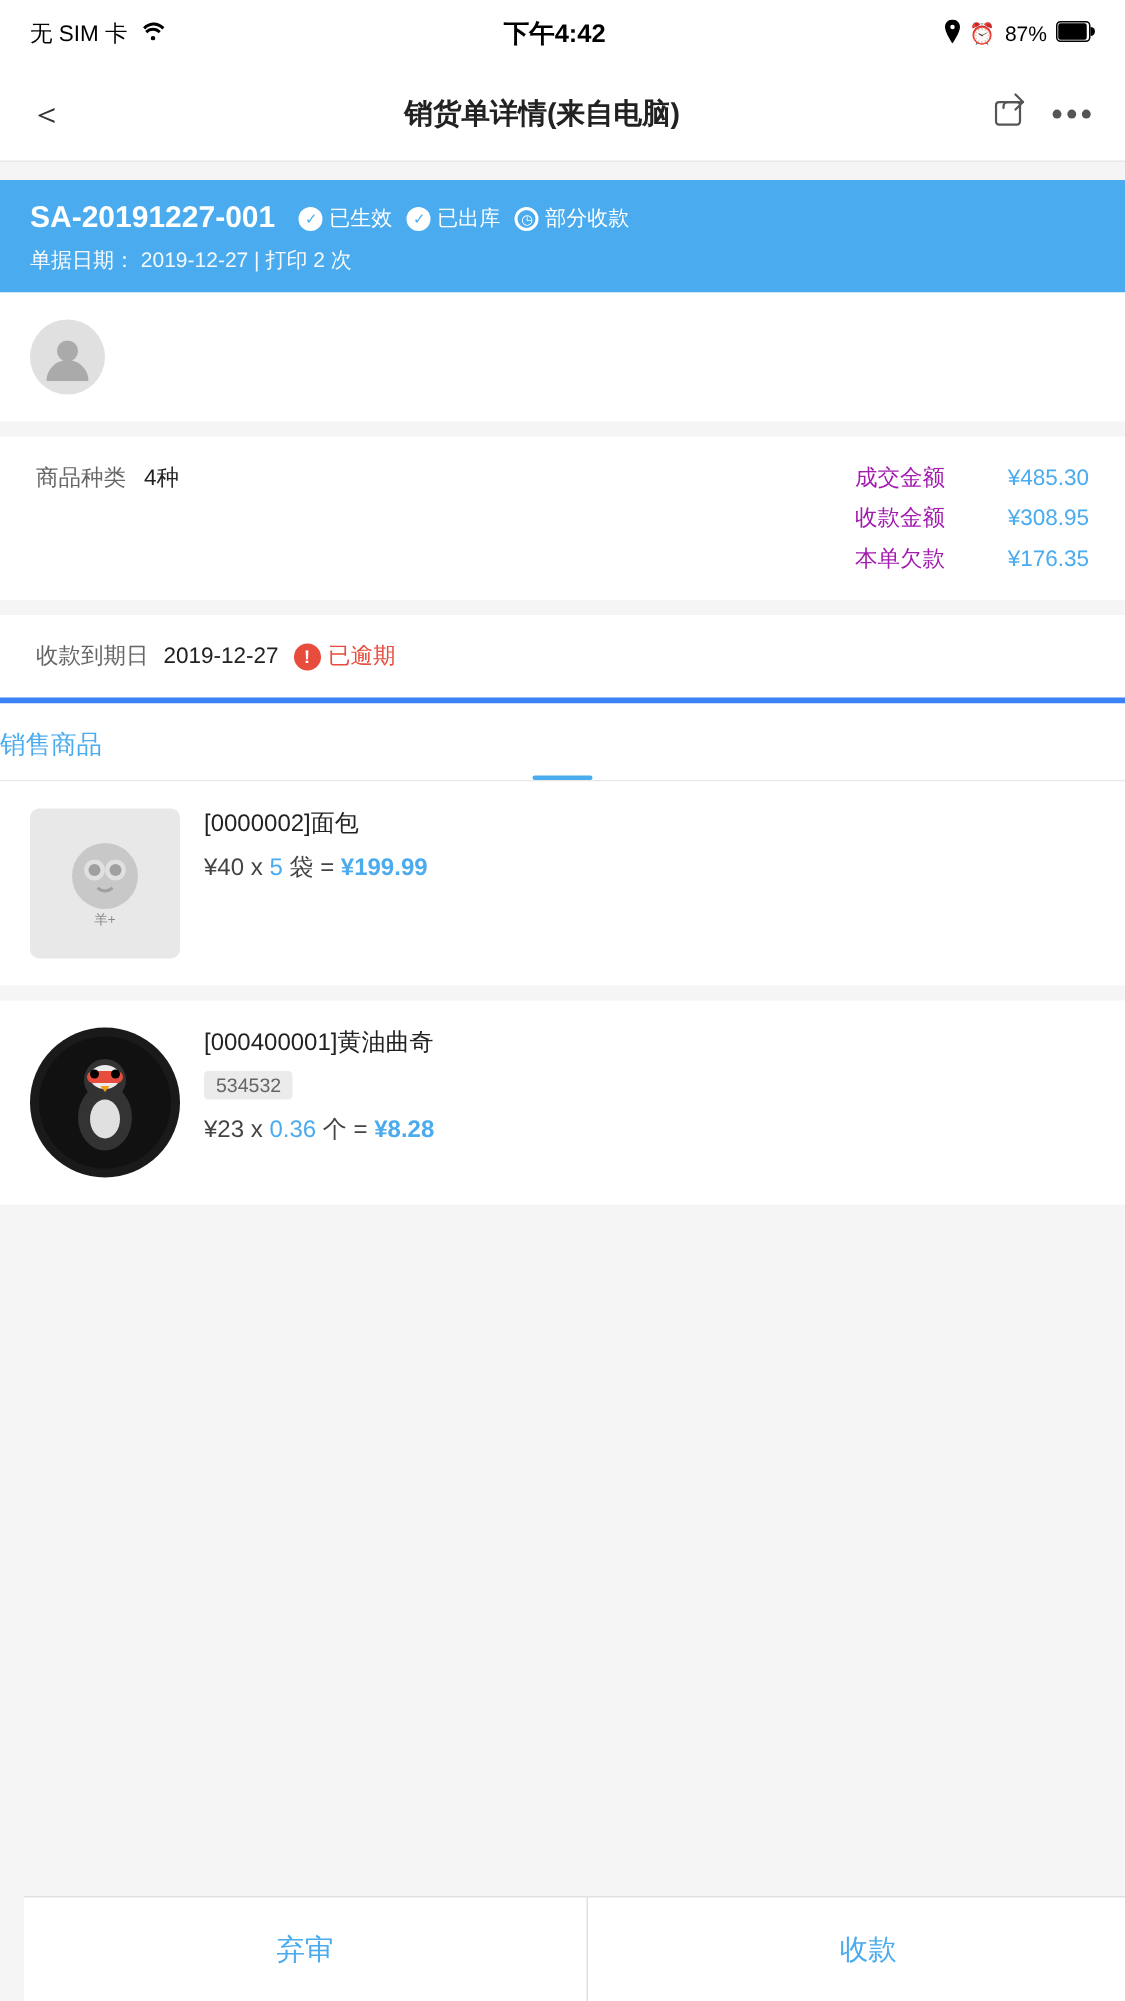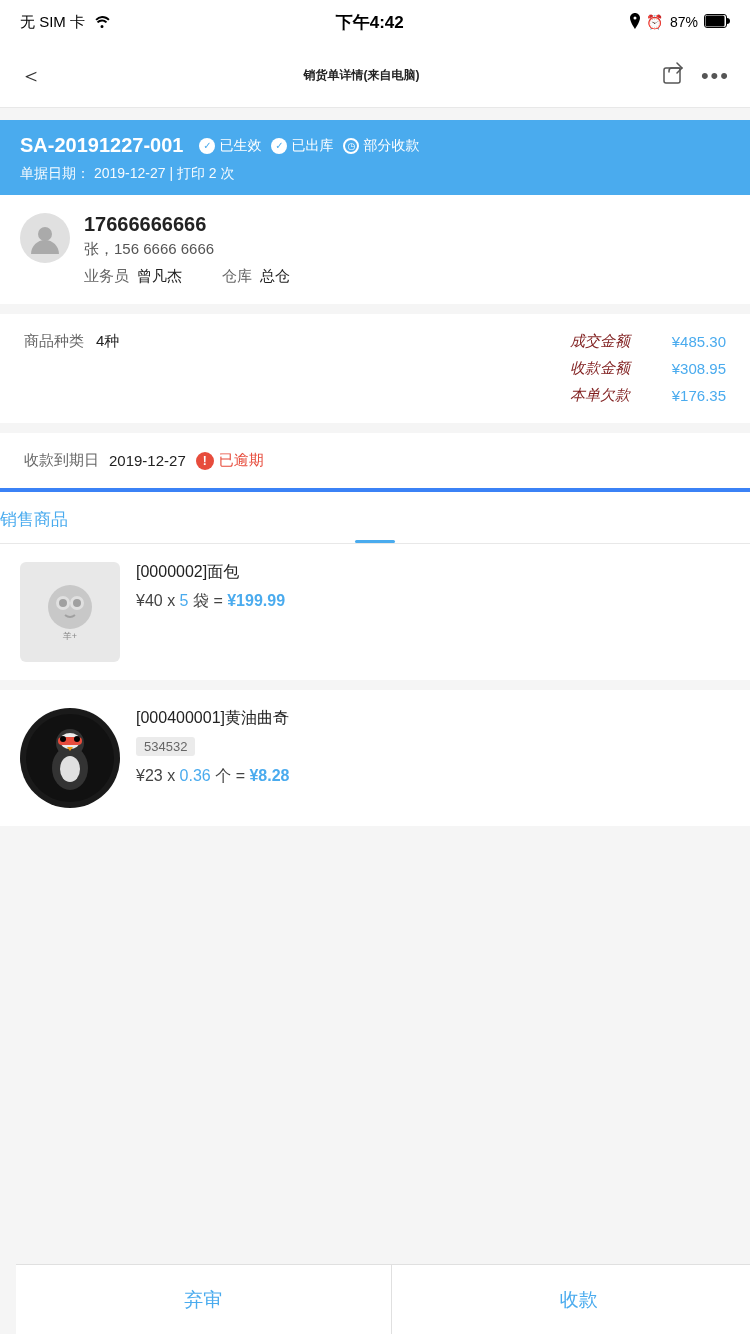--- a/index.html
+++ b/index.html
@@ -40,21 +40,21 @@
     }
     .nav-back {
       font-size: 22px;
       color: #333;
       cursor: pointer;
       width: 40px;
     }
     .nav-title {
       flex: 1;
       text-align: center;
-      font-size: 12px;
+      font-size: 19px;
       font-weight: 600;
       color: #222;
     }
     .nav-actions {
       display: flex;
       gap: 16px;
       align-items: center;
     }
     .nav-action-btn {
       font-size: 18px;
@@ -186,21 +186,21 @@
     }
     .stats-right-row {
       display: flex;
       justify-content: flex-end;
       align-items: center;
       gap: 16px;
       margin-bottom: 8px;
       font-size: 15px;
     }
     .stats-right-row:last-child { margin-bottom: 0; }
-    .stats-right-label { color: #7f1d1d; font-style: italic; }
+    .stats-right-label { color: #a21caf; }
     .stats-right-value { color: #4aabee; font-weight: 500; min-width: 80px; text-align: right; }
 
     
     .due-date-section {
       background: #fff;
       padding: 16px 24px;
       display: flex;
       align-items: center;
       gap: 10px;
       font-size: 15px;
@@ -411,34 +411,20 @@
   </div>
 </div>
 
 <div class="customer-card">
   <div class="customer-avatar">
     <svg width="36" height="36" viewBox="0 0 36 36" fill="none">
       <circle cx="18" cy="14" r="7" fill="#aaa"></circle>
       <path d="M4 34c0-7.7 6.3-14 14-14s14 6.3 14 14" fill="#aaa"></path>
     </svg>
   </div>
-  <div class="customer-info">
-    <div class="customer-name">17666666666</div>
-    <div class="customer-phone">张，156 6666 6666</div>
-    <div class="customer-meta">
-      <div class="customer-meta-item">
-        <span class="meta-label">业务员</span>
-        <span class="meta-value">曾凡杰</span>
-      </div>
-      <div class="customer-meta-item">
-        <span class="meta-label">仓库</span>
-        <span class="meta-value">总仓</span>
-      </div>
-    </div>
-  </div>
 </div>
 
 <div class="stats-section">
   <div class="stats-left">
     <div class="stats-item">
       <span class="stats-label">商品种类</span>
       <span class="stats-value-black">4种</span>
     </div>
   </div>
   <div class="stats-right">

